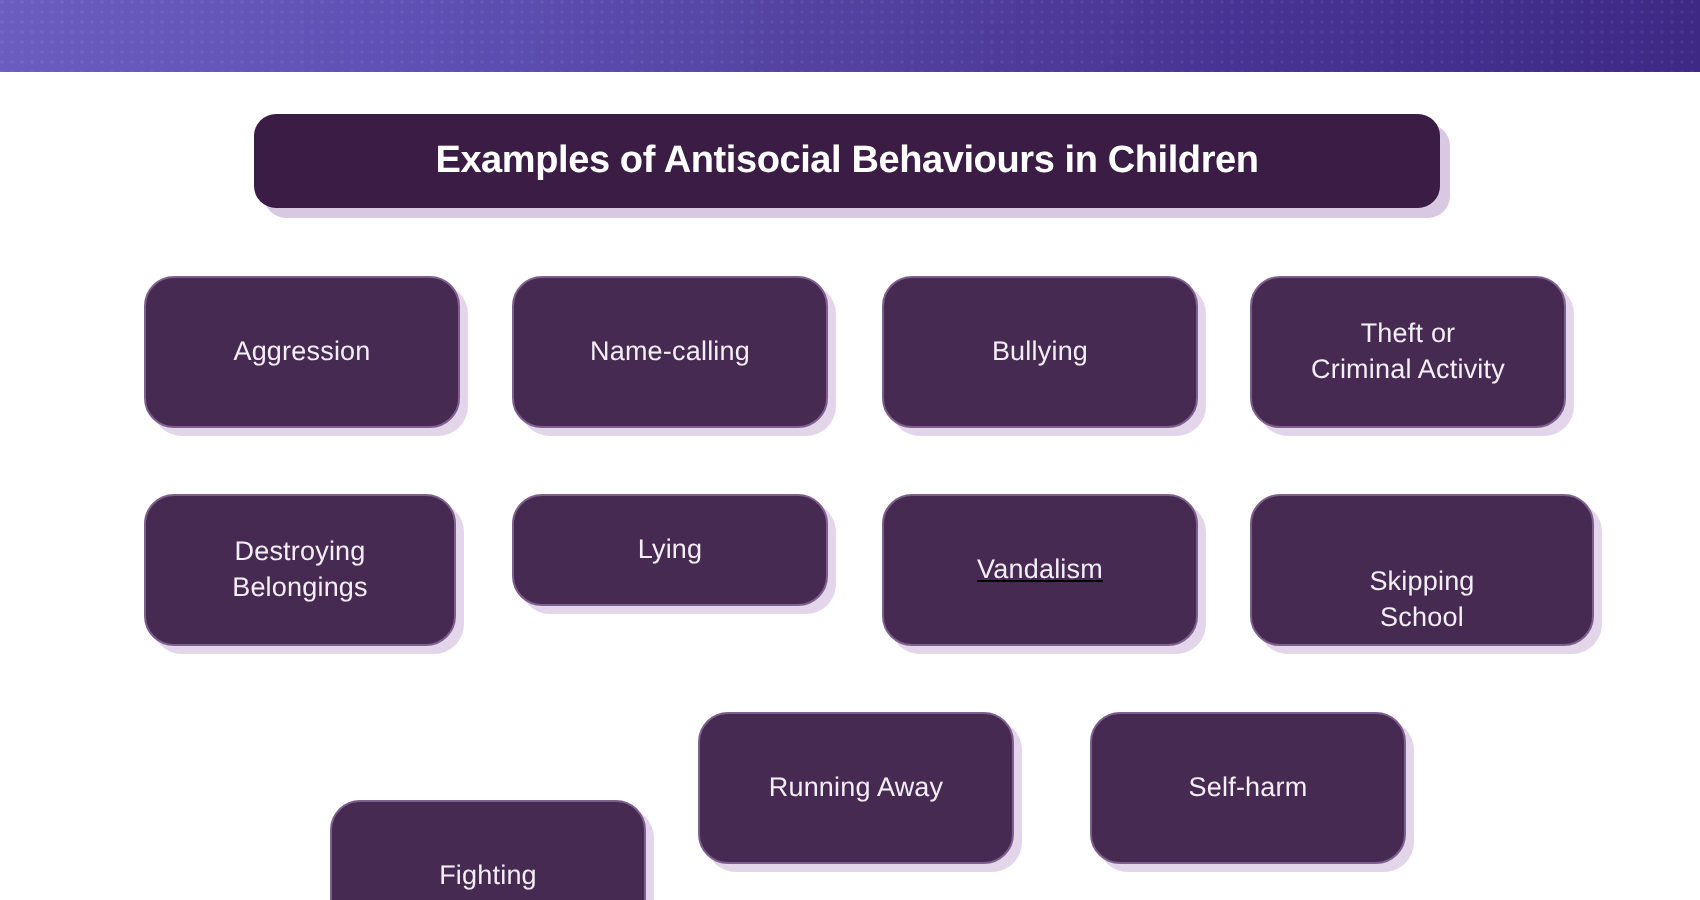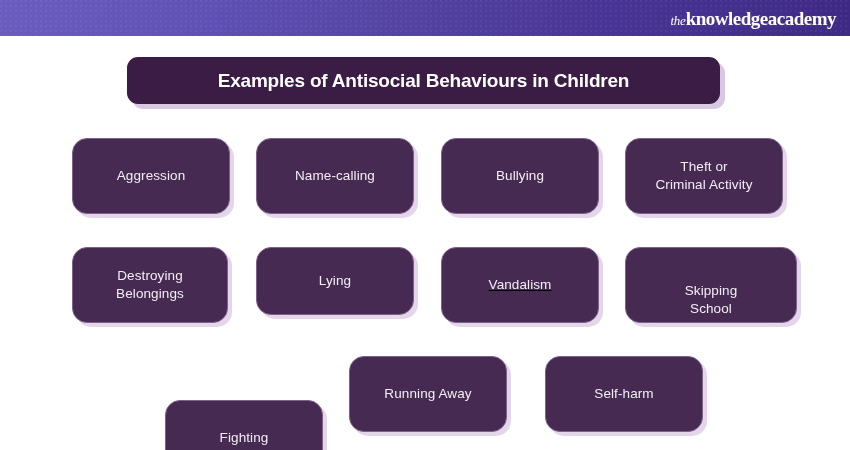--- a/index.html
+++ b/index.html
@@ -97,23 +97,20 @@
     text-align: center;
     letter-spacing: 0.1px;
     white-space: pre-line;
   }
 </style>
 </head>
 <body>
 
 <div class="header">
   <div class="header-noise"></div>
-  <div class="logo">
-    <span class="logo-the">the</span><span class="logo-main">knowledgeacademy</span>
-  </div>
 </div>
 
 <div class="title-banner">
   <div class="title-text">Examples of Antisocial Behaviours in Children</div>
 </div>
 
 <div id="box-container">
     <div class="box" style="left: 72px; top: 138px; width: 158px; height: 76px;">
       <div class="box-label">Aggression</div>
     </div>
@@ -124,21 +121,21 @@
       <div class="box-label">Bullying</div>
     </div>
     <div class="box" style="left: 625px; top: 138px; width: 158px; height: 76px;">
       <div class="box-label">Theft or
 Criminal Activity</div>
     </div>
     <div class="box" style="left: 72px; top: 247px; width: 156px; height: 76px;">
       <div class="box-label">Destroying
 Belongings</div>
     </div>
-    <div class="box" style="left: 256px; top: 247px; width: 158px; height: 68px;">
+    <div class="box" style="left: 256px; top: 247px; width: 158px; height: 56px;">
       <div class="box-label">Lying</div>
     </div>
     <div class="box" style="left: 441px; top: 247px; width: 158px; height: 76px; text-decoration: underline;">
       <div class="box-label">Vandalism</div>
     </div>
     <div class="box" style="left: 625px; top: 247px; width: 172px; height: 76px; align-items: flex-end;">
       <div class="box-label">Skipping
 School</div>
     </div>
     <div class="box" style="left: 165px; top: 356px; width: 158px; height: 76px; margin-top: 44px;">

